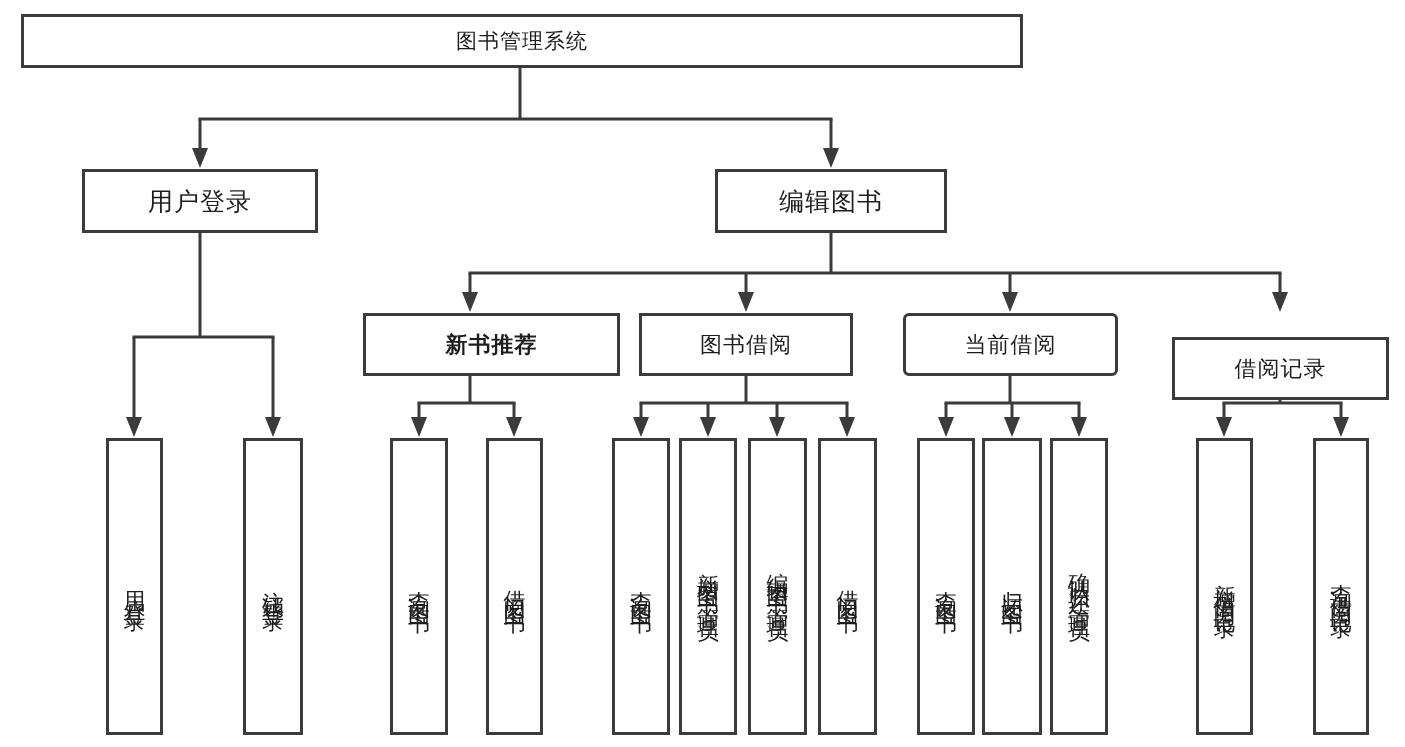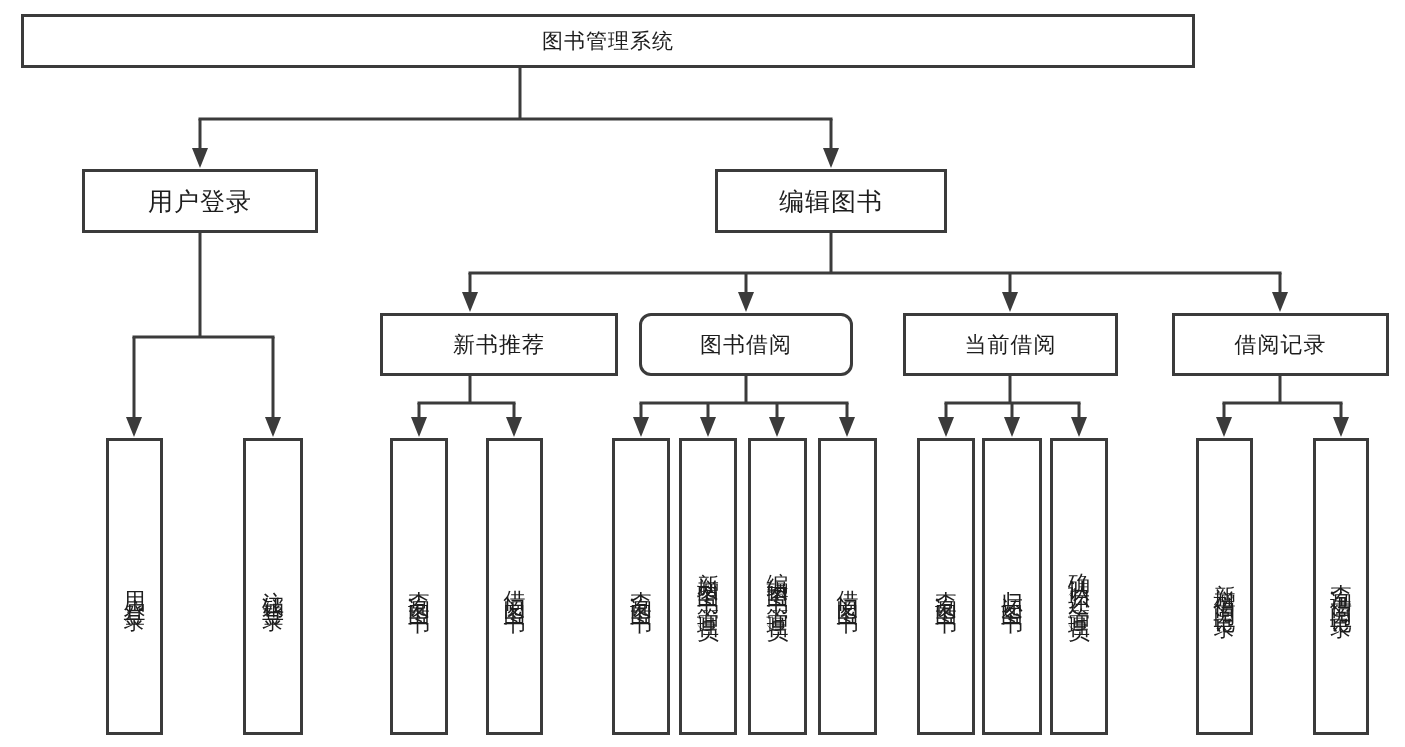--- a/index.html
+++ b/index.html
@@ -38,38 +38,38 @@
     display: flex;
     align-items: center;
     justify-content: center;
     color: #1d1d1d;
     z-index: 2;
   }
   .box .hlabel {
     white-space: nowrap;
     letter-spacing: 1px;
   }
-  .root-box  { left: 21px;  top: 14px;  width: 1174px; height: 54px; font-size: 21px; }
+  .root-box  { left: 21px;  top: 14px;  width: 1002px; height: 54px; font-size: 21px; }
   .l2-box    { top: 169px; height: 64px; font-size: 25px; }
   .cat-box   { top: 313px; height: 63px; font-size: 22px; }
   .leaf      { top: 438px; height: 297px; }
   .leaf .vtext {
     writing-mode: vertical-rl;
     text-orientation: mixed;
     font-size: 22px;
     letter-spacing: 7px;
     line-height: 1;
     color: #1d1d1d;
   }
   #user-box { left: 82px;  width: 236px; }
   #mgmt-box { left: 715px; width: 232px; }
-  #cat-1 { left: 380px;  width: 238px; }
-  #cat-2 { left: 639px;  width: 214px; border-radius: 12px; }
-  #cat-3 { left: 903px;  width: 215px; }
-  #cat-4 { left: 1172px; width: 217px; }
+  #cat-1 { left: 363px;  width: 257px; font-weight: bold; }
+  #cat-2 { left: 639px;  width: 214px; }
+  #cat-3 { left: 903px;  width: 215px; border-radius: 6px; }
+  #cat-4 { left: 1172px; width: 217px; margin-top: 24px; }
   #leaf-1  { left: 106px;  width: 57px; }
   #leaf-2  { left: 243px;  width: 60px; }
   #leaf-3  { left: 390px;  width: 58px; }
   #leaf-4  { left: 486px;  width: 57px; }
   #leaf-5  { left: 612px;  width: 58px; }
   #leaf-6  { left: 679px;  width: 58px; }
   #leaf-7  { left: 748px;  width: 59px; }
   #leaf-8  { left: 818px;  width: 59px; }
   #leaf-9  { left: 917px;  width: 58px; }
   #leaf-10 { left: 982px;  width: 60px; }

